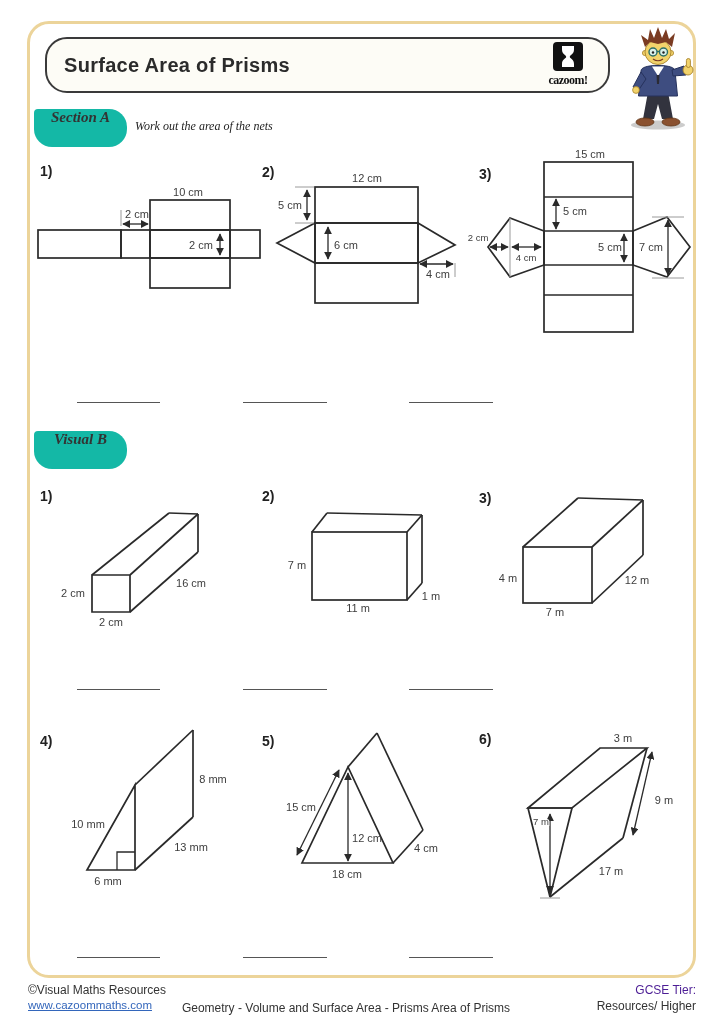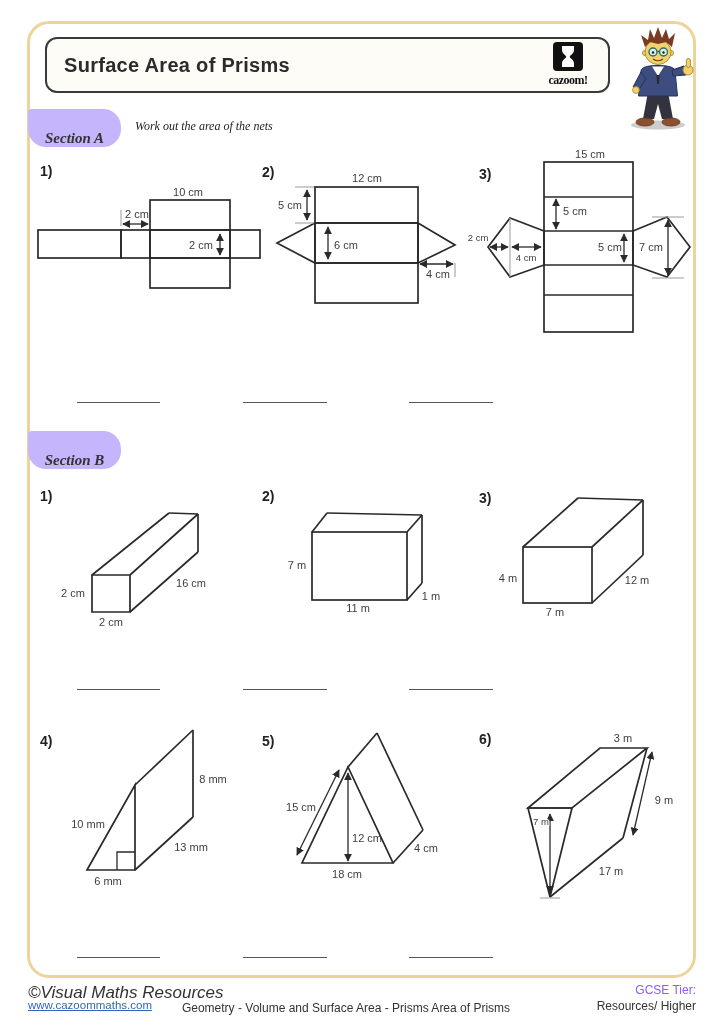--- a/index.html
+++ b/index.html
@@ -2,49 +2,49 @@
 <html><head>
 <meta charset="utf-8">
 <style>
   * { margin:0; padding:0; box-sizing:border-box; }
   html,body { background:#ffffff; }
   .page { position:relative; width:724px; height:1024px; background:#ffffff; overflow:hidden;
           font-family:"Liberation Sans", sans-serif; color:#2b2b2b; }
   .page-border { position:absolute; left:27px; top:21px; width:669px; height:957px;
                  border:3px solid #ecd49a; border-radius:22px; }
   .header-box { position:absolute; left:45px; top:37px; width:565px; height:56px;
-                background:#fdfcf6; border:2px solid #3a3a3a; border-radius:12px; }
+                background:#fdfcf6; border:2px solid #3a3a3a; border-radius:22px; }
   .title { position:absolute; left:17px; top:15px; font-size:20px; font-weight:bold;
            letter-spacing:0.3px; color:#2b2b2b; }
   .logo { position:absolute; right:18px; top:3px; width:44px; height:48px; text-align:center;margin-left:8px; }
   .logo-box { display:inline-block; width:30px; height:29px; background:#111; border-radius:4px; }
   .logo-text { font-family:"Liberation Serif", serif; font-weight:bold; font-size:12px;
                color:#111; letter-spacing:-0.5px; margin-top:-2px; }
   .character { position:absolute; left:612px; top:26px; width:92px; height:104px; }
-  .section-tag { position:absolute; left:28px; width:93px; height:38px; background:#c4b5fd;
-                 border-radius:4px 18px 18px 18px; display:flex; align-items:flex-end; justify-content:center; }
+  .section-tag { position:absolute; left:34px; width:93px; height:38px; background:#14b8a6;
+                 border-radius:4px 18px 18px 18px; display:flex; align-items:flex-start; justify-content:center; }
   .section-tag span { font-family:"Liberation Serif", serif; font-style:italic; font-weight:bold;
                       font-size:15px; color:#333; }
   .instruction { position:absolute; left:135px; font-family:"Liberation Serif", serif;
                  font-style:italic; font-size:12px; color:#222; }
   .qnum { position:absolute; font-size:14px; font-weight:bold; color:#222; }
   .diagram { position:absolute; }
   .answer-line { position:absolute; width:84px; border-bottom:1.2px solid #555; height:1px; }
   .shape { stroke:#2a2a2a; stroke-width:1.7; fill:none; stroke-linejoin:miter; }
   .ext   { stroke:#9a9a9a; stroke-width:1; }
   .dimt  { font-family:"Liberation Sans", sans-serif; font-size:11px; fill:#3d3d3d; }
   .dimt.small { font-size:9.5px; }
   .arr   { stroke:#2a2a2a; stroke-width:1.3; marker-start:url(#ahS); marker-end:url(#ahE); }
-  .footer-copy { position:absolute; left:28px; top:983px; font-size:17px; color:#333;font-style:italic; }
+  .footer-copy { position:absolute; left:28px; top:983px; font-size:12px; color:#333; }
   .footer-link { position:absolute; left:28px; top:999px; font-size:11.5px; color:#3366bb;
                  text-decoration:underline; }
   .footer-center { position:absolute; left:160px; top:1001px; width:372px; text-align:center;
                    font-size:12px; color:#333; }
   .footer-tier-label { position:absolute; left:496px; top:983px; width:200px; text-align:right;
-                       font-size:12px; color:#8b5cf6; }
+                       font-size:12px; color:#4c1d95; }
   .footer-tier-value { position:absolute; left:496px; top:999px; width:200px; text-align:right;
                        font-size:12px; color:#333; }
 </style>
 </head>
 <body>
 
 <div class="page">
 
   <svg width="0" height="0" style="position:absolute">
     <defs>
@@ -178,21 +178,21 @@
       <text class="dimt small" x="61" y="116" text-anchor="middle">4 cm</text>
       <text class="dimt" x="186" y="106" text-anchor="middle">7 cm</text>
     </svg>
   </div>
 
   <div class="answer-line" style="left:77px; top:402px; width:83px;"></div>
   <div class="answer-line" style="left:243px; top:402px;"></div>
   <div class="answer-line" style="left:409px; top:402px;"></div>
 
   <div class="section-tag" style="top:431px;">
-    <span>Section B</span>
+    <span>Visual B</span>
   </div>
 
   <span class="qnum" style="left:40px; top:488px;">1)</span>
   <span class="qnum" style="left:262px; top:488px;">2)</span>
   <span class="qnum" style="left:479px; top:490px;">3)</span>
 
   <div class="diagram" style="left:55px; top:505px;">
     <svg width="185" height="128" viewBox="0 0 185 128">
       <g class="shape">
         <polygon points="37,70 75,70 75,107 37,107"></polygon>

